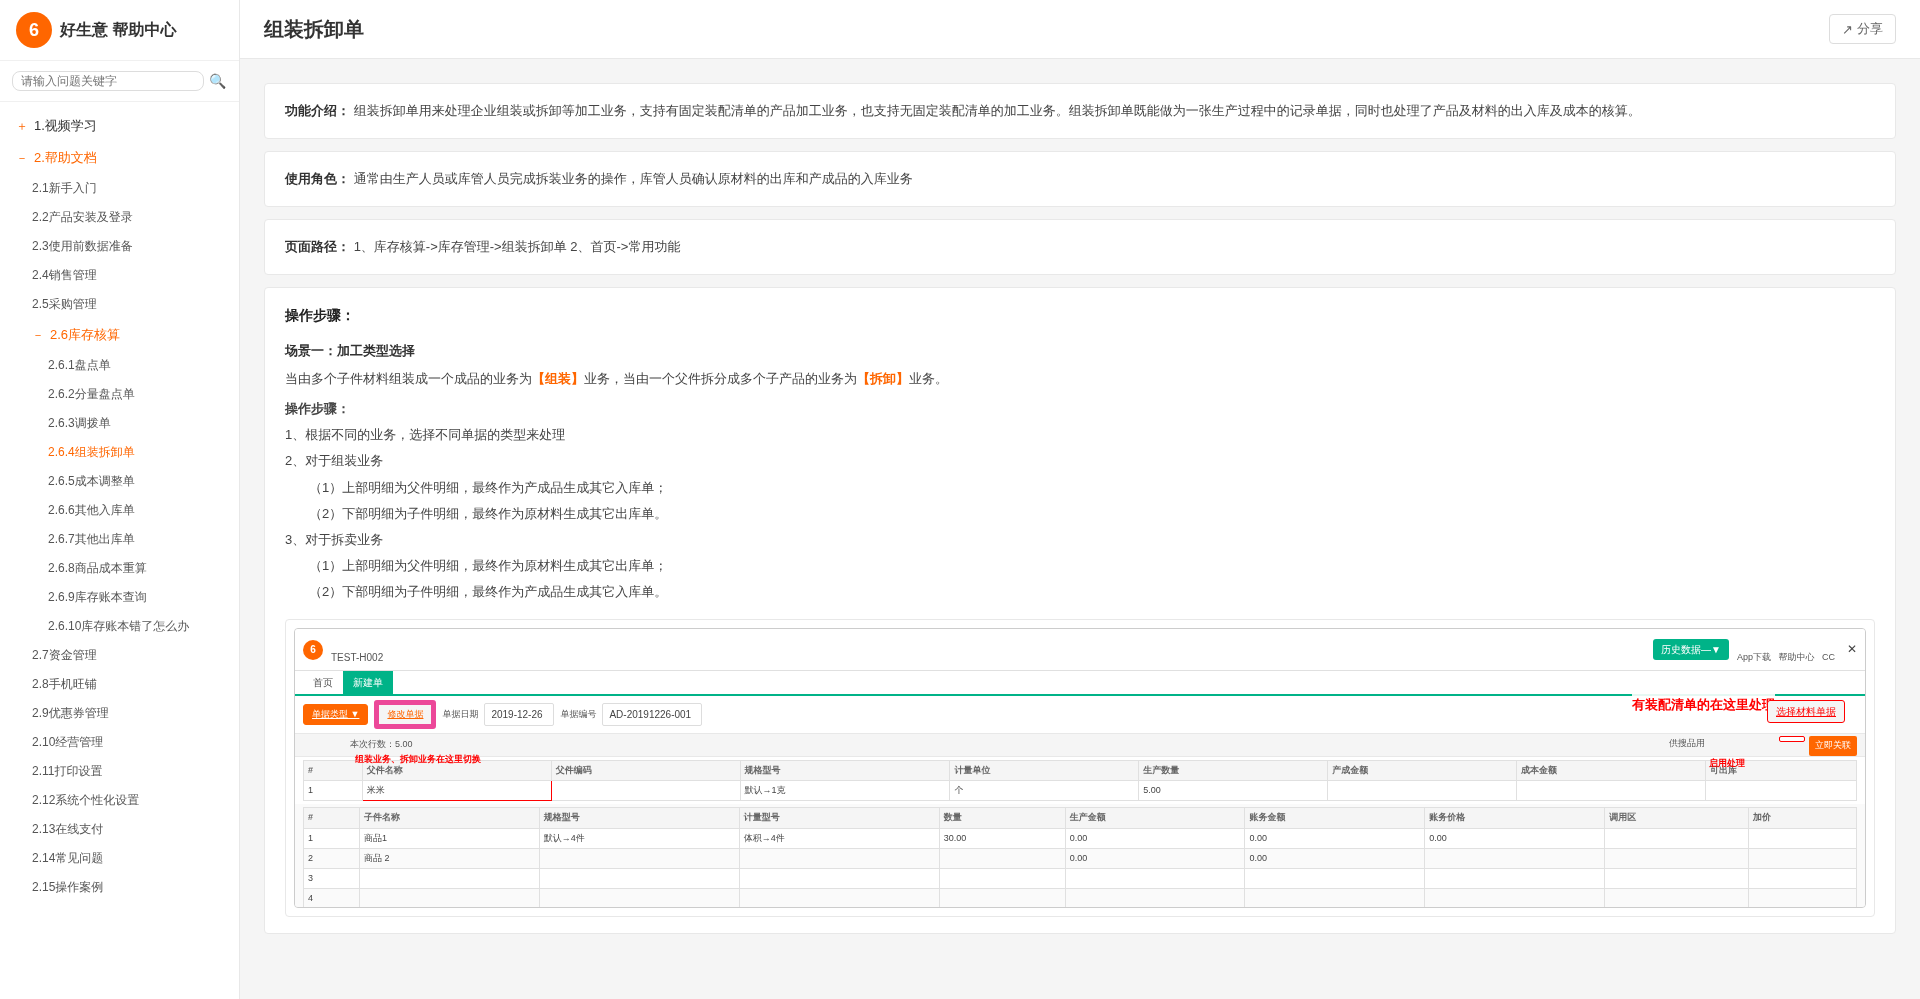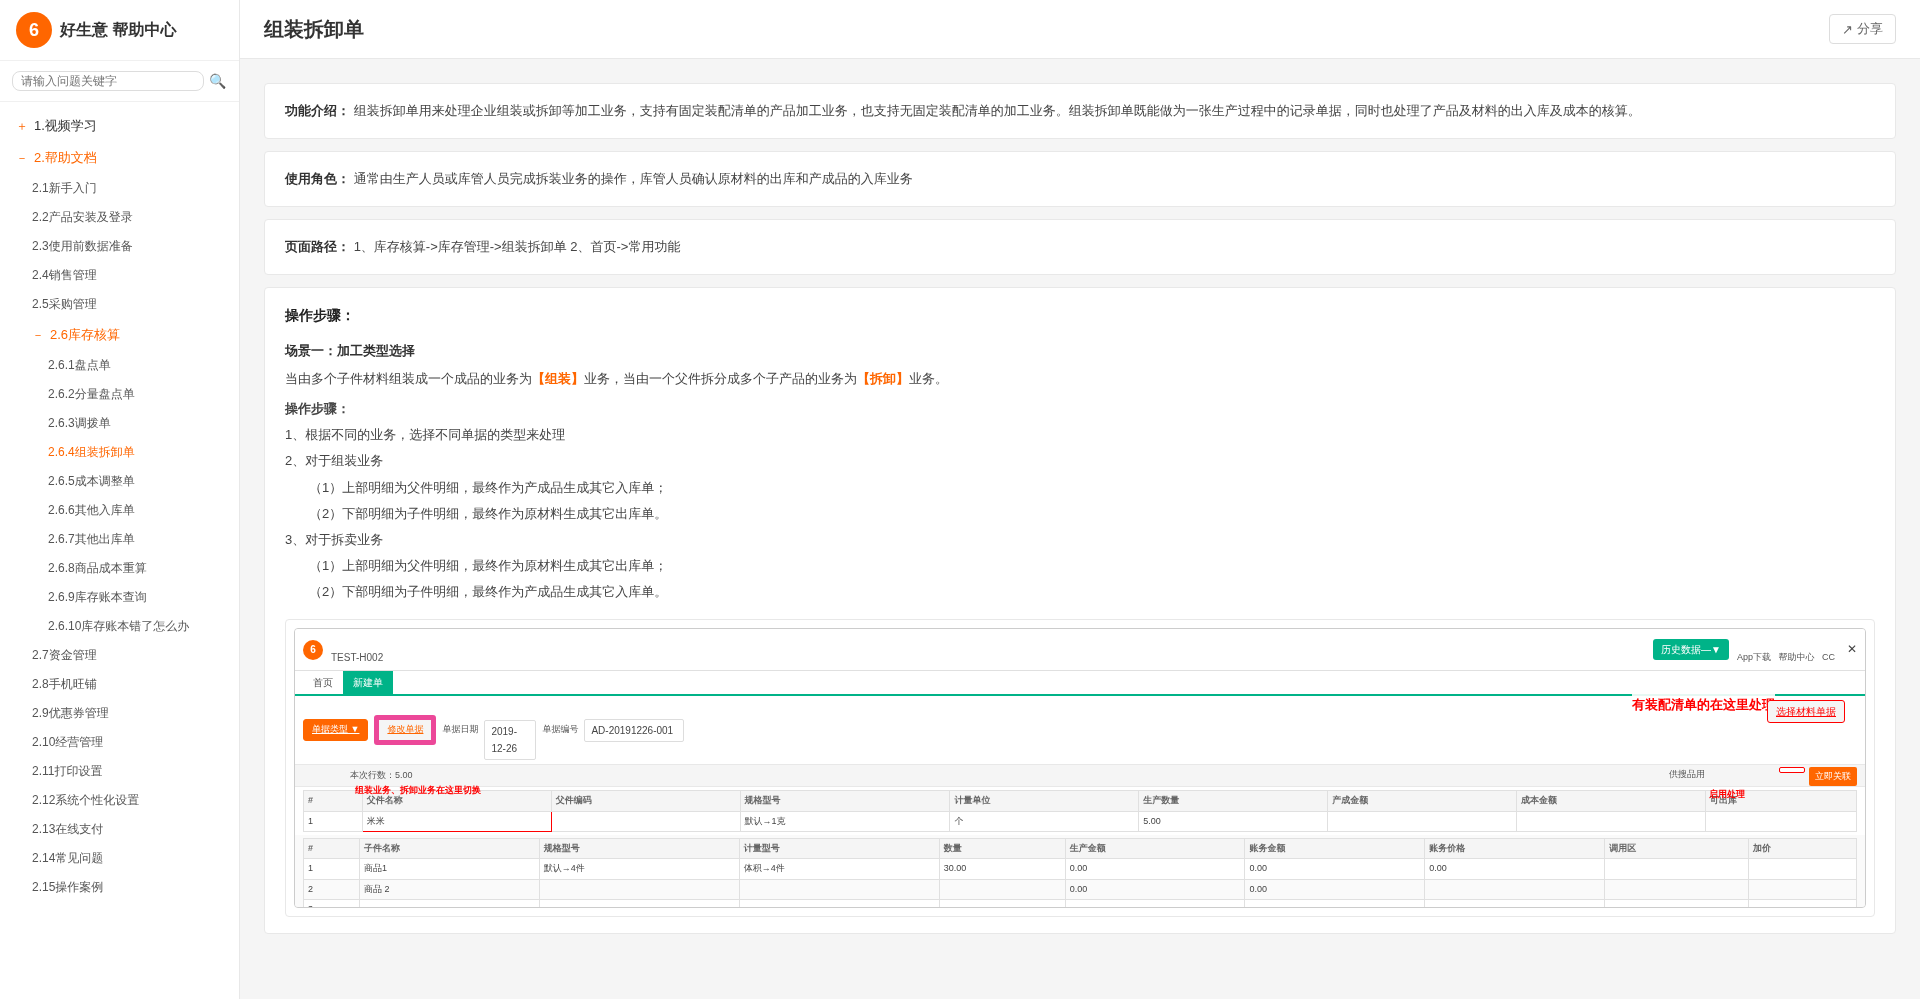--- a/index.html
+++ b/index.html
@@ -368,21 +368,21 @@
 
           <div style="background:#fff; border-bottom:2px solid #00b388; display:flex; padding: 0 8px;">
             <div class="mockup-tab">首页</div>
             <div class="mockup-tab active">新建单</div>
           </div>
 
           <div style="background:#fff; padding:4px 8px; border-bottom:1px solid #e8e8e8; display:flex; align-items:center; gap:6px; flex-wrap:wrap; position:relative;">
             <div class="mockup-btn orange" style="font-size:9px;">单据类型 ▼</div>
             <div class="mockup-btn" style="font-size:9px; border:5px solid #ec4899; color:#f60;">修改单据</div>
             <span style="font-size:9px; color:#555;">单据日期</span>
-            <div class="mockup-input" style="width:52px;margin-top:20px;">2019-12-26</div>
+            <div class="mockup-input" style="width:70px;">2019-12-26</div>
             <span style="font-size:9px; color:#555;">单据编号</span>
             <div class="mockup-input" style="width:100px;">AD-20191226-001</div>
 
             <div style="position:absolute; right:90px; top:-2px; color:#f00; font-size:13px; font-weight:bold; background:rgba(255,255,255,0.9);">有装配清单的在这里处理</div>
             <div class="mockup-btn" style="position:absolute; right:20px; top:4px; font-size:10px; border-color:#f00; color:#f00;">选择材料单据</div>
           </div>
 
           <div style="background:#f5f5f5; padding:3px 8px; border-bottom:1px solid #e8e8e8; display:flex; align-items:center; gap:6px; position:relative;">
             <span style="font-size:9px; color:#555;margin-left:47px;">本次行数：5.00</span>
 

